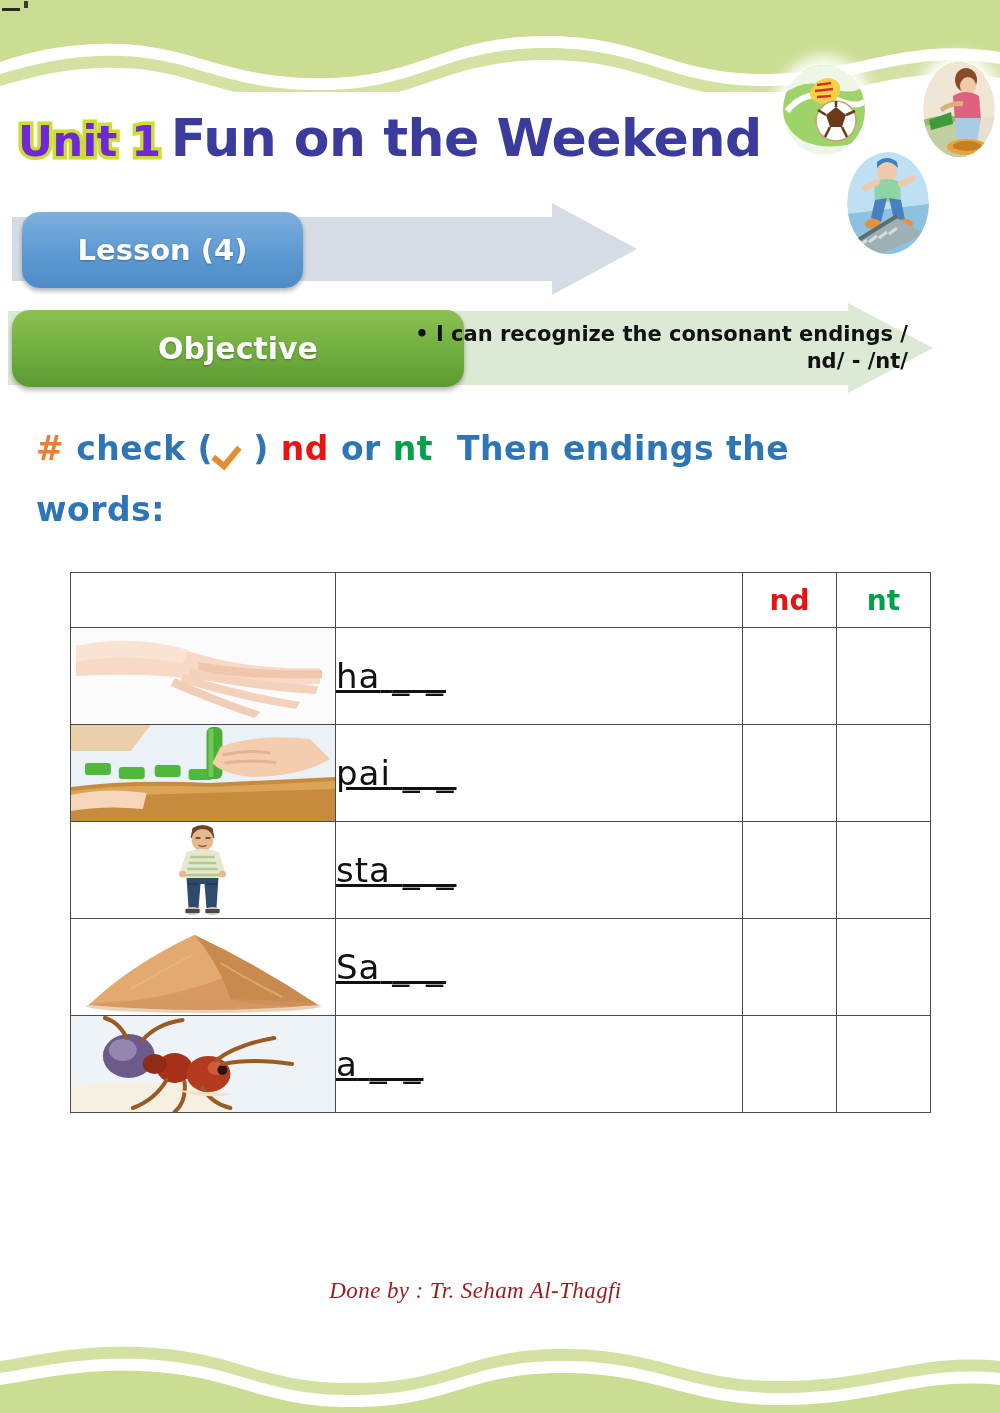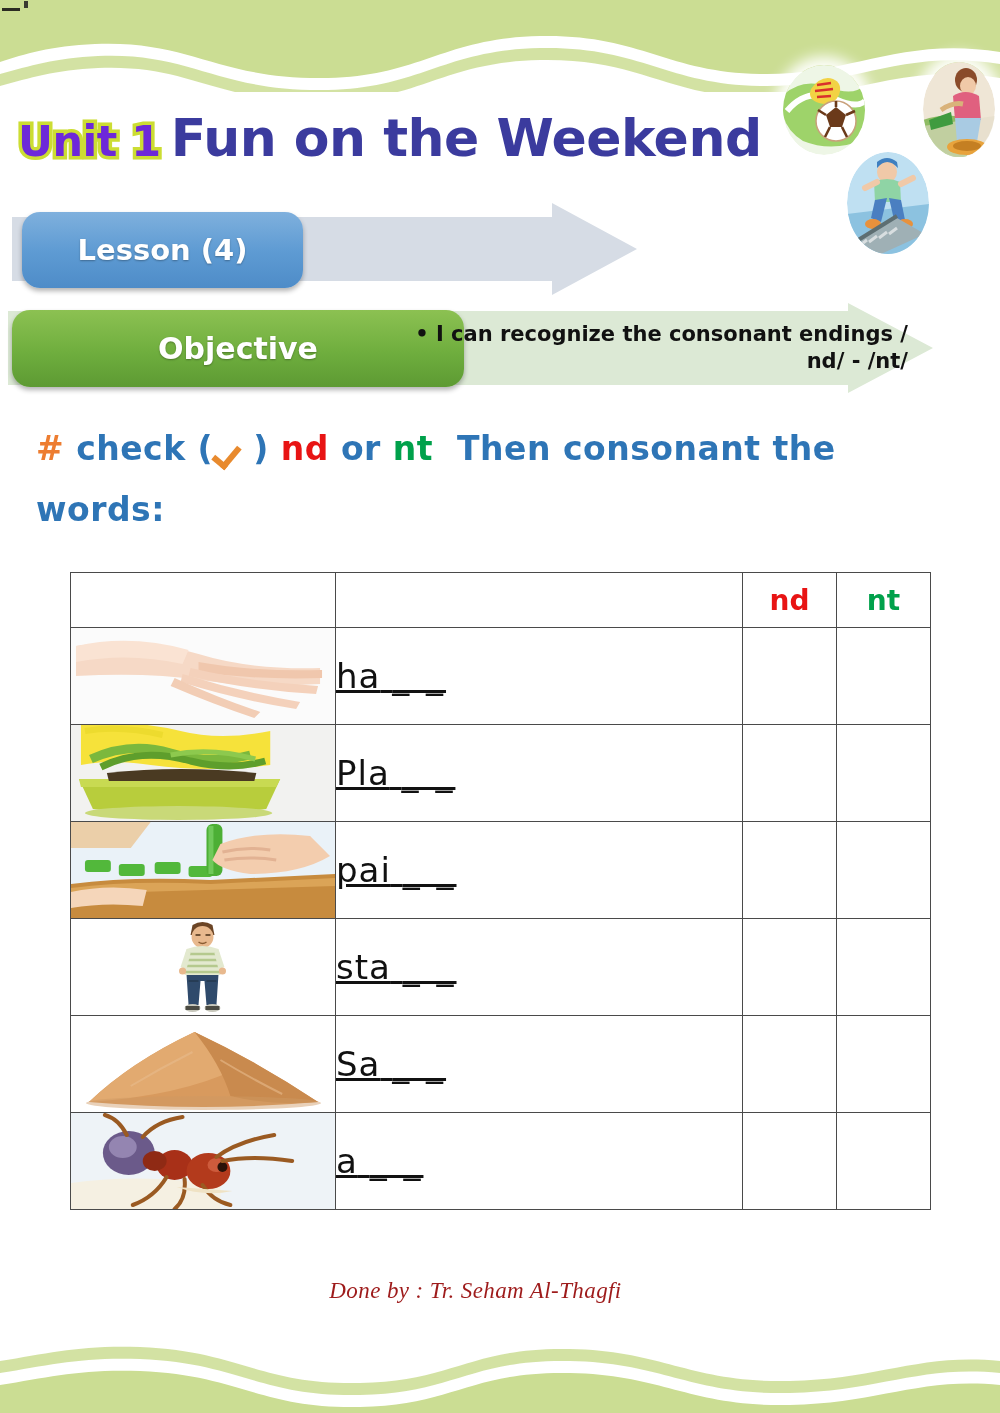--- a/index.html
+++ b/index.html
@@ -319,21 +319,21 @@
     <div class="bar-chip" id="objective-chip">Objective</div>
     <div class="bar-text" id="objective-text">• I can recognize the consonant endings / nd/  - /nt/</div>
   </div>
 
   <div id="instruction">
     <span class="hash">#</span>
     <span>check (</span><span class="tick"></span><span>)</span>
     <span class="nd">nd</span>
     <span>or</span>
     <span class="nt">nt</span>
-    &nbsp;<span>Then consonant the</span>
+    &nbsp;<span>Then endings the</span>
     <br>
     <span>words:</span>
   </div>
 
   <table id="ws-table">
     <colgroup>
       <col class="col-pic">
         <col class="col-word">
         <col class="col-nd">
         <col class="col-nt">
@@ -362,42 +362,20 @@
           </svg>
         </td>
         <td class="word-cell">
           <span>ha</span>
           <span class="blanks">_ _</span>
         </td>
         <td class="check-cell"></td>
         <td class="check-cell"></td>
       </tr>
 
-      <tr>
-        <td class="pic-cell">
-          <svg class="pic" viewBox="0 0 265 96" preserveAspectRatio="none">
-            <rect width="265" height="96" fill="#f2f2f0"></rect>
-            <path d="M10,0 Q60,-6 110,6 Q150,16 200,6 L200,40 Q140,48 80,40 Q40,34 10,40 Z" fill="#f6e23a"></path>
-            <path d="M14,6 Q50,0 92,10" stroke="#eddb2e" stroke-width="6" fill="none"></path>
-            <path d="M20,34 Q60,16 100,28 Q140,40 180,30" stroke="#7bb83d" stroke-width="9" fill="none"></path>
-            <path d="M30,42 Q70,22 120,36 Q160,46 195,36" stroke="#5e9e2c" stroke-width="7" fill="none"></path>
-            <path d="M100,30 Q140,22 185,34" stroke="#8dc94e" stroke-width="5" fill="none"></path>
-            <path d="M8,54 L210,54 L196,84 Q108,94 22,84 Z" fill="#b8cd3c"></path>
-            <path d="M8,54 L210,54 L206,62 L10,62 Z" fill="#c8da52"></path>
-            <ellipse cx="108" cy="88" rx="94" ry="7" fill="#c9d978"></ellipse>
-            <path d="M36,48 Q110,40 186,48 L184,56 L38,56 Z" fill="#4a3a22"></path>
-          </svg>
-        </td>
-        <td class="word-cell">
-          <span>Pla</span>
-          <span class="blanks">_ _</span>
-        </td>
-        <td class="check-cell"></td>
-        <td class="check-cell"></td>
-      </tr>
 
       <tr>
         <td class="pic-cell">
           <svg class="pic" viewBox="0 0 265 96" preserveAspectRatio="none">
             <rect width="265" height="96" fill="#eef4f8"></rect>
             <path d="M0,0 L80,0 L60,26 L0,26 Z" fill="#f0a64a"></path>
             <path d="M0,0 L265,0 L265,62 L0,62 Z" fill="#e8f1f7" opacity="0.55"></path>
             <path d="M0,62 Q60,54 140,58 L265,52 L265,96 L0,96 Z" fill="#c78b3e"></path>
             <path d="M0,66 Q60,58 140,62 L265,56 L265,64 L0,72 Z" fill="#dba457"></path>
             <g fill="#52b83b">

